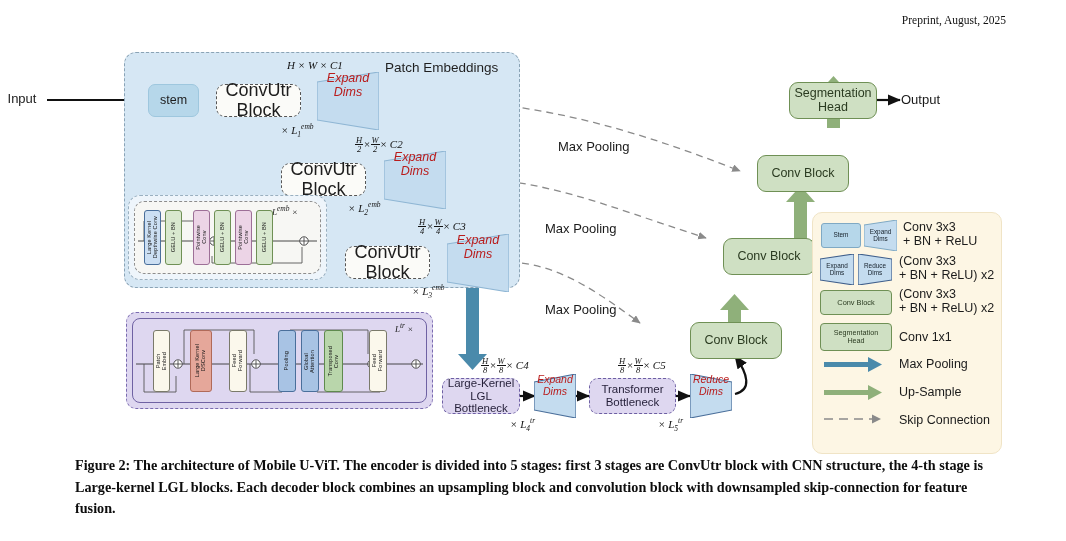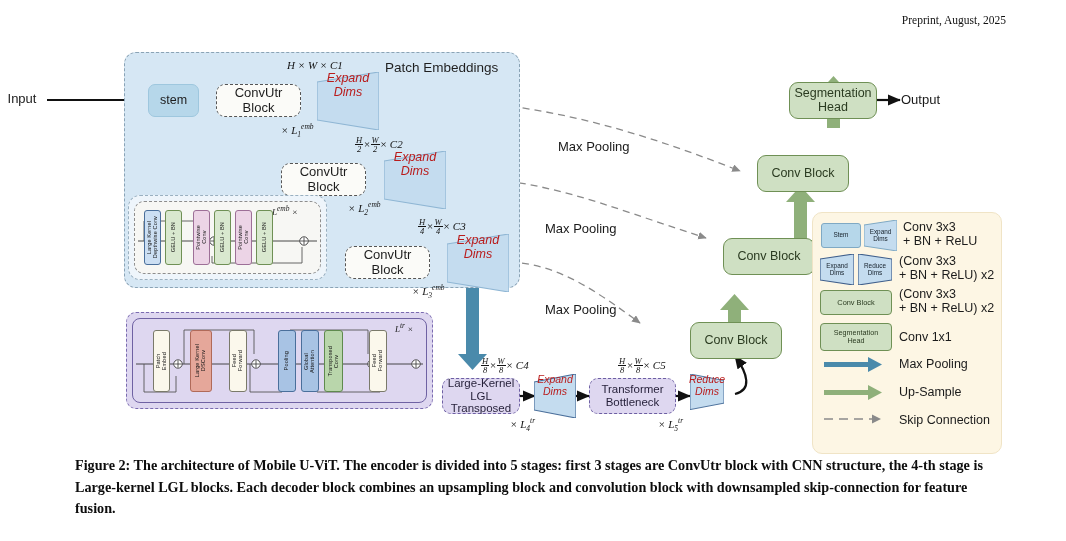--- a/index.html
+++ b/index.html
@@ -14,21 +14,21 @@
              font-size:11.5px;color:#111;white-space:nowrap;}
 
   
   #figure{position:absolute;left:0;top:44px;width:1066px;height:400px;}
   #figure svg{position:absolute;left:0;top:0;}
 
   
   .box{position:absolute;box-sizing:border-box;display:flex;align-items:center;
        justify-content:center;text-align:center;line-height:1.1;}
   .box-stem{background:#b6d7ea;border:1px solid #9ec7de;border-radius:7px;font-size:12.5px;color:#1d1d1d;}
-  .box-convutr{background:#fbfbf8;border:1.4px dashed #555;border-radius:9px;font-size:13px;color:#1d1d1d;}
+  .box-convutr{background:#fbfbf8;border:1.4px dashed #555;border-radius:9px;font-size:18px;color:#1d1d1d;}
   .box-conv{background:#cfe0c3;border:1.6px solid #6f9055;border-radius:9px;font-size:12.5px;color:#2b3b21;}
   .box-seg{background:#cfe0c3;border:1.6px solid #6f9055;border-radius:9px;font-size:12.5px;color:#2b3b21;}
   .box-bottleneck{background:#ded7f0;border:1.4px dashed #6d5fa3;border-radius:9px;font-size:11.5px;color:#241f38;}
 
   
   .trap{position:absolute;display:flex;align-items:flex-start;justify-content:center;
         text-align:center;font-size:12.5px;color:#b91c1c;line-height:1.1;font-style:italic;}
   .trap .tbg{position:absolute;inset:0;}
   .trap .ttxt{position:relative;z-index:2;}
 
@@ -284,38 +284,38 @@
   <div class="vblk vb-teal" style="left:324px;top:286px;width:19px;height:62px;">
     <span>Transposed
 Conv</span>
     </div>
   <div class="vblk vb-cream" style="left:369px;top:286px;width:18px;height:62px;">
     <span>Feed
 Forward</span>
     </div>
 
   <div class="box box-bottleneck" style="left:442px;top:334px;width:78px;height:36px;white-space:pre-line;">Large-Kernel LGL
-Transposed</div>
+Bottleneck</div>
   <div class="trap" style="left:534px;top:330px;width:42px;height:44px;">
     <svg class="tbg" viewBox="0 0 42 44" preserveAspectRatio="none">
       <polygon points="0,8 42,0 42,44 0,36" fill="#c4dcef" stroke="#4a6f9b" stroke-width="1.2"></polygon>
     </svg>
     <span class="ttxt" style="white-space:pre-line;font-size:10.5px;">Expand
 Dims</span>
   </div>
   <div class="math" style="left:481px;top:313px;">
     <span class="frac"><span class="n">H</span><span class="d">8</span></span>×<span class="frac"><span class="n">W</span><span class="d">8</span></span>× <b>C4</b>
   </div>
   <div class="math" style="left:510px;top:372px;">
     × <b>L</b><span class="sub">4</span><span class="sup">tr</span>
   </div>
 
   <div class="box box-bottleneck" style="left:589px;top:334px;width:87px;height:36px;white-space:pre-line;">Transformer
 Bottleneck</div>
-  <div class="trap" style="left:690px;top:330px;width:34px;height:44px;">
+  <div class="trap" style="left:690px;top:330px;width:42px;height:44px;">
     <svg class="tbg" viewBox="0 0 42 44" preserveAspectRatio="none">
       <polygon points="0,0 42,8 42,36 0,44" fill="#c4dcef" stroke="#4a6f9b" stroke-width="1.2"></polygon>
     </svg>
     <span class="ttxt" style="white-space:pre-line;font-size:10.5px;">Reduce
 Dims</span>
   </div>
   <div class="math" style="left:618px;top:313px;">
     <span class="frac"><span class="n">H</span><span class="d">8</span></span>×<span class="frac"><span class="n">W</span><span class="d">8</span></span>× <b>C5</b>
   </div>
   <div class="math" style="left:658px;top:372px;">

